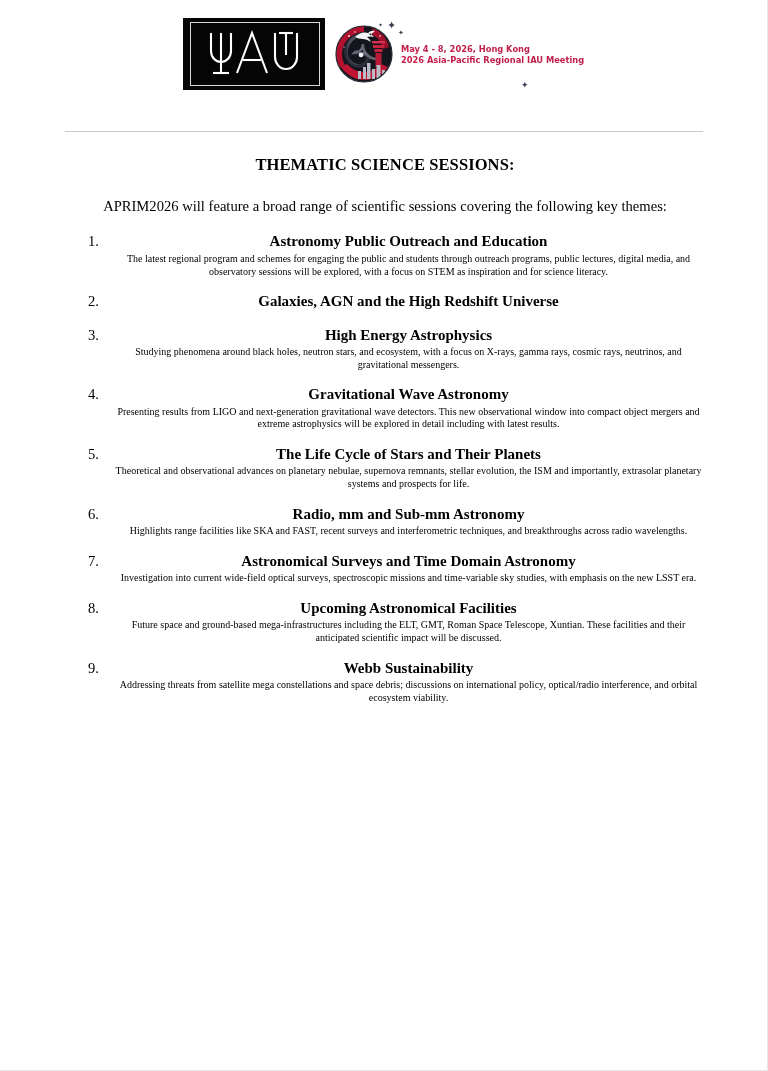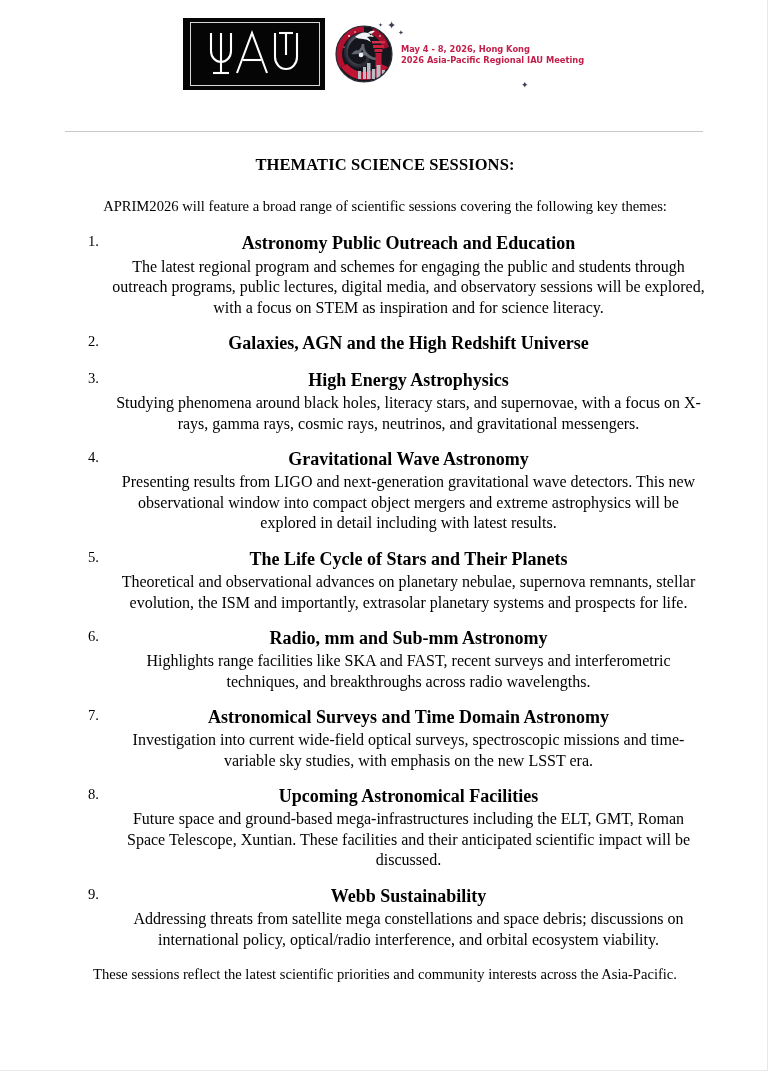--- a/index.html
+++ b/index.html
@@ -160,27 +160,27 @@
   }
   ol.sessions > li::before {
     content: counter(sess) ".";
     position: absolute;
     left: 23px;
     top: 0;
     font-size: 14.6px;
     line-height: 1.28;
   }
   .sess-title {
-    font-size: 18px;
+    font-size: 15px;
     font-weight: bold;
     line-height: 1.28;
     display: block;
   }
   .sess-desc {
-    font-size: 16px;
+    font-size: 10px;
     line-height: 1.285;
     display: block;
     margin-top: 1px;
   }
   p.closing {
     font-size: 14.6px;
     margin: 15px 0 0 0;
     line-height: 1.28;
   }
 </style>
@@ -294,21 +294,21 @@
     <ol class="sessions">
       <li>
         <span class="sess-title">Astronomy Public Outreach and Education</span>
         <span class="sess-desc">The latest regional program and schemes for engaging the public and students through outreach programs, public lectures, digital media, and observatory sessions will be explored, with a focus on STEM as inspiration and for science literacy.</span>
       </li>
       <li>
         <span class="sess-title">Galaxies, AGN and the High Redshift Universe</span>
       </li>
       <li>
         <span class="sess-title">High Energy Astrophysics</span>
-        <span class="sess-desc">Studying phenomena around black holes, literacy stars, and supernovae, with a focus on X-rays, gamma rays, cosmic rays, neutrinos, and gravitational messengers.</span>
+        <span class="sess-desc">Studying phenomena around black holes, neutron stars, and ecosystem, with a focus on X-rays, gamma rays, cosmic rays, neutrinos, and gravitational messengers.</span>
       </li>
       <li>
         <span class="sess-title">Gravitational Wave Astronomy</span>
         <span class="sess-desc">Presenting results from LIGO and next-generation gravitational wave detectors. This new observational window into compact object mergers and extreme astrophysics will be explored in detail including with latest results.</span>
       </li>
       <li>
         <span class="sess-title">The Life Cycle of Stars and Their Planets</span>
         <span class="sess-desc">Theoretical and observational advances on planetary nebulae, supernova remnants, stellar evolution, the ISM and importantly, extrasolar planetary systems and prospects for life.</span>
       </li>
       <li>
@@ -322,16 +322,15 @@
       <li>
         <span class="sess-title">Upcoming Astronomical Facilities</span>
         <span class="sess-desc">Future space and ground-based mega-infrastructures including the ELT, GMT, Roman Space Telescope, Xuntian. These facilities and their anticipated scientific impact will be discussed.</span>
       </li>
       <li>
         <span class="sess-title">Webb Sustainability</span>
         <span class="sess-desc">Addressing threats from satellite mega constellations and space debris; discussions on international policy, optical/radio interference, and orbital ecosystem viability.</span>
       </li>
     </ol>
 
-    <p class="closing">These sessions reflect the latest scientific priorities and community interests across the Asia-Pacific.</p>
 
   </div>
 </div>
 
 </body></html>

